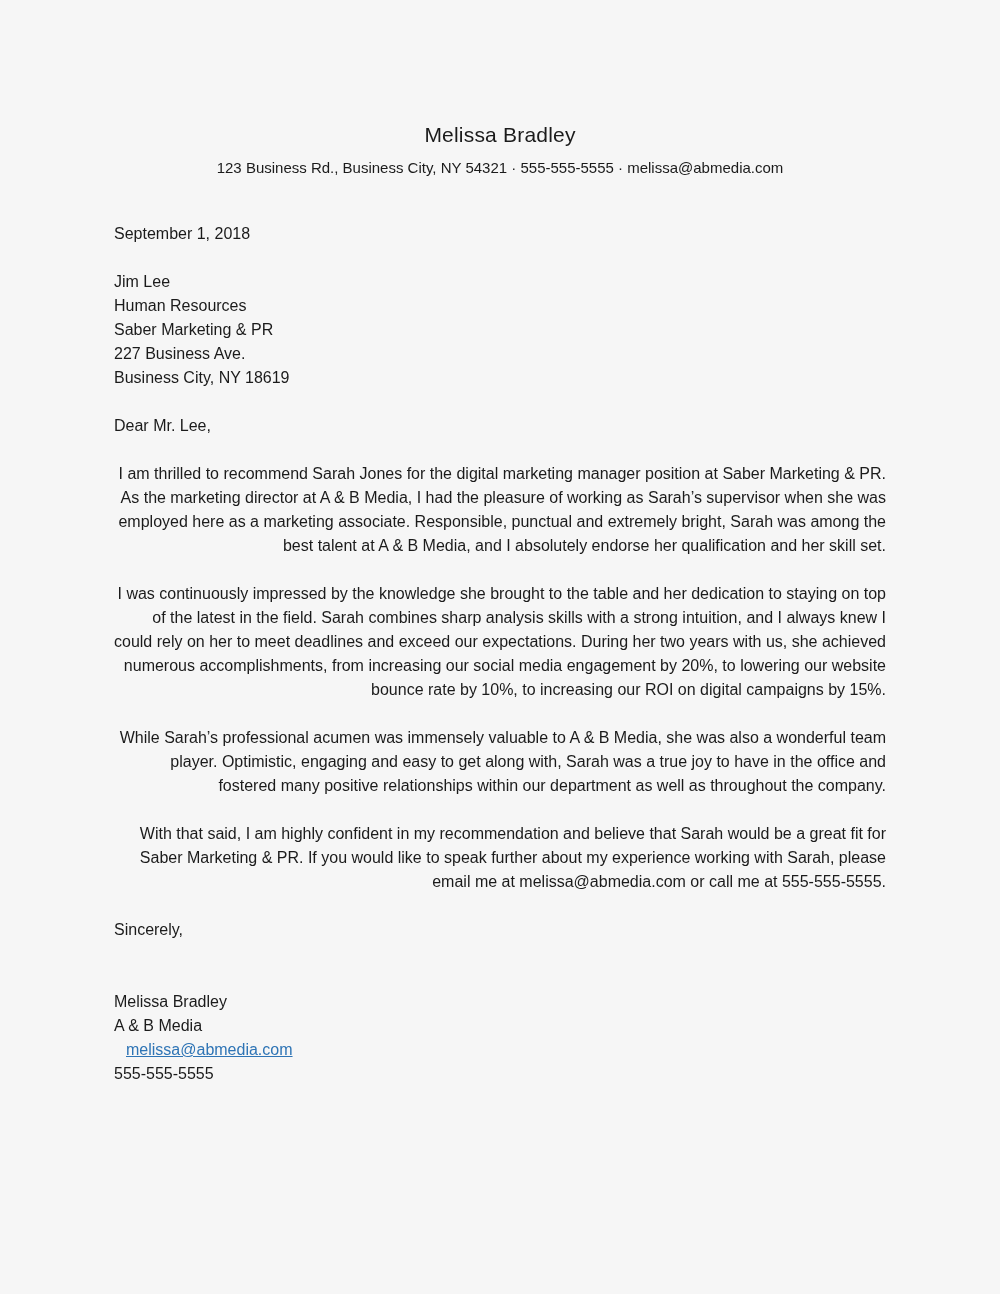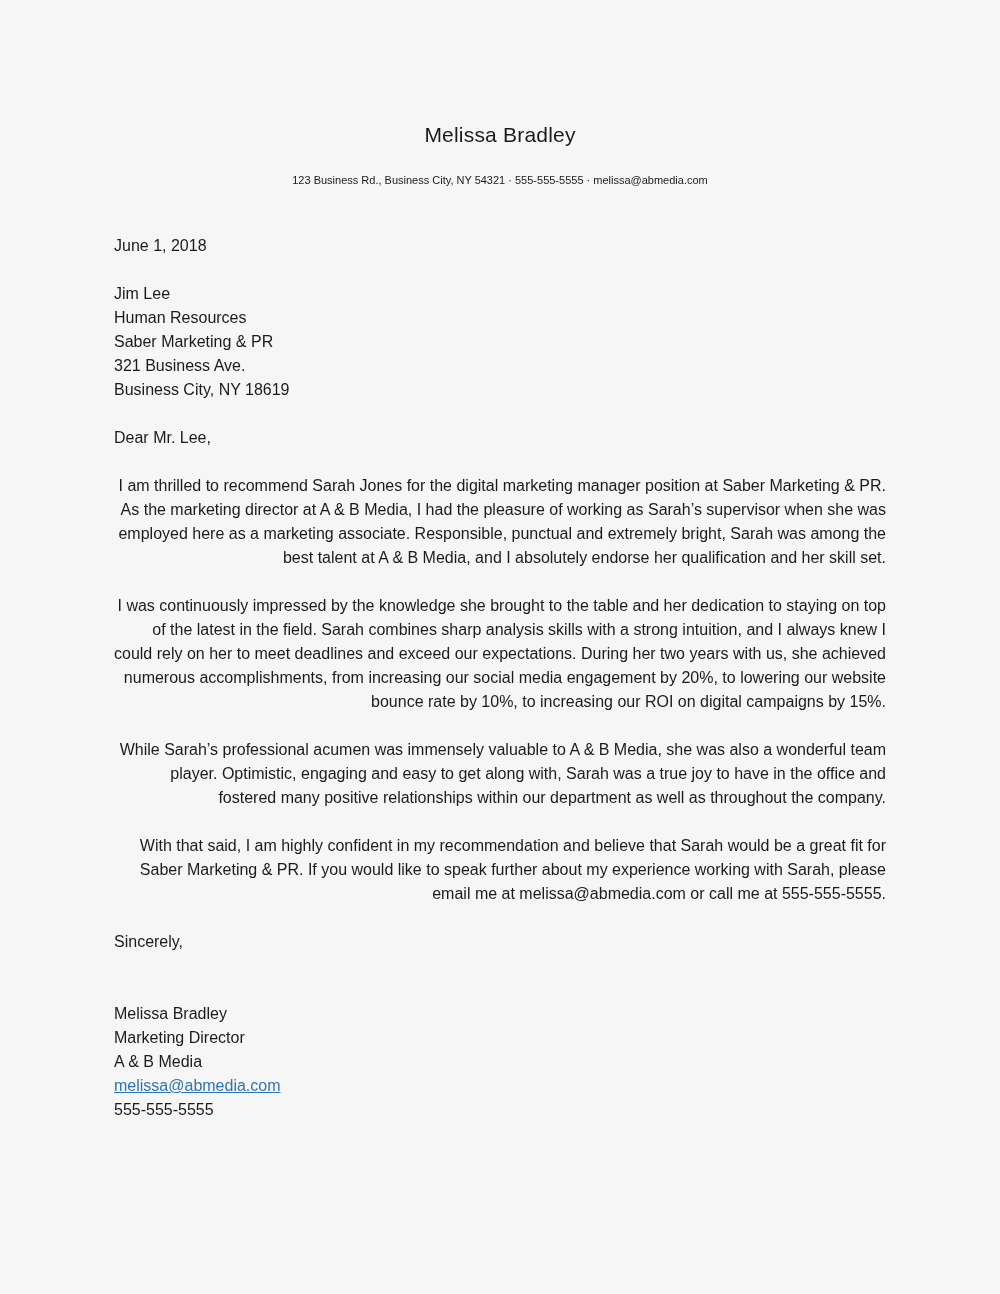--- a/index.html
+++ b/index.html
@@ -18,22 +18,22 @@
     padding: 120px 114px 60px 114px;
   }
   .letter-header { text-align: center; }
   .sender-name {
     font-size: 21px;
     line-height: 30px;
     font-weight: 400;
     letter-spacing: 0.2px;
   }
   .sender-contact {
-    margin-top: 20px;
-    font-size: 11px;
+    margin-top: 8px;
+    font-size: 15px;
     line-height: 20px;
   }
   .date-line {
     margin-top: 44px;
     font-size: 16px;
     line-height: 24px;
   }
   .recipient-block {
     margin-top: 24px;
     font-size: 16px;
@@ -56,57 +56,57 @@
     line-height: 24px;
   }
   .signature-block {
     margin-top: 48px;
     font-size: 16px;
     line-height: 24px;
   }
   .sig-email a {
     color: #2e74b5;
     text-decoration: underline;
+    margin-left: 12px;
   }
 </style>
 </head>
 <body>
 
 <div class="page">
 
   <div class="letter-header">
     <div class="sender-name">Melissa Bradley</div>
     <div class="sender-contact">123 Business Rd., Business City, NY 54321 · 555-555-5555 · melissa@abmedia.com</div>
   </div>
 
-  <div class="date-line">June 1, 2018</div>
+  <div class="date-line">September 1, 2018</div>
 
   <div class="recipient-block">
     <div>Jim Lee</div>
     <div>Human Resources</div>
     <div>Saber Marketing &amp; PR</div>
-    <div>321 Business Ave.</div>
+    <div>227 Business Ave.</div>
     <div>Business City, NY 18619</div>
   </div>
 
   <div class="salutation">Dear Mr. Lee,</div>
 
   <p class="body-paragraph">I am thrilled to recommend Sarah Jones for the digital marketing manager position at Saber Marketing &amp; PR. As the marketing director at A &amp; B Media, I had the pleasure of working as Sarah’s supervisor when she was employed here as a marketing associate. Responsible, punctual and extremely bright, Sarah was among the best talent at A &amp; B  Media, and I absolutely endorse her qualification and her skill set.</p>
 
   <p class="body-paragraph">I was continuously impressed by the knowledge she brought to the table and her dedication to staying on top of the latest in the field. Sarah combines sharp analysis skills with a strong intuition, and I always knew I could rely on her to meet deadlines and exceed our expectations. During her two years with us, she achieved numerous accomplishments, from increasing our social media engagement by 20%, to lowering our website bounce rate by 10%, to increasing our ROI on digital campaigns by 15%.</p>
 
   <p class="body-paragraph">While Sarah’s professional acumen was immensely valuable to A &amp; B Media, she was also a wonderful team player. Optimistic, engaging and easy to get along with, Sarah was a true joy to have in the office and fostered many positive relationships within our department as well as throughout the company.</p>
 
   <p class="body-paragraph">With that said, I am highly confident in my recommendation and believe that Sarah would be a great fit for Saber Marketing &amp; PR. If you would like to speak further about my experience working with Sarah, please email me at melissa@abmedia.com or call me at 555-555-5555.</p>
 
   <div class="closing">Sincerely,</div>
 
   <div class="signature-block">
     <div>Melissa Bradley</div>
-    <div>Marketing Director</div>
     <div>A &amp; B Media</div>
     <div class="sig-email">
       <a href="#">melissa@abmedia.com</a>
     </div>
     <div>555-555-5555</div>
   </div>
 
 </div>
 
 </body></html>

